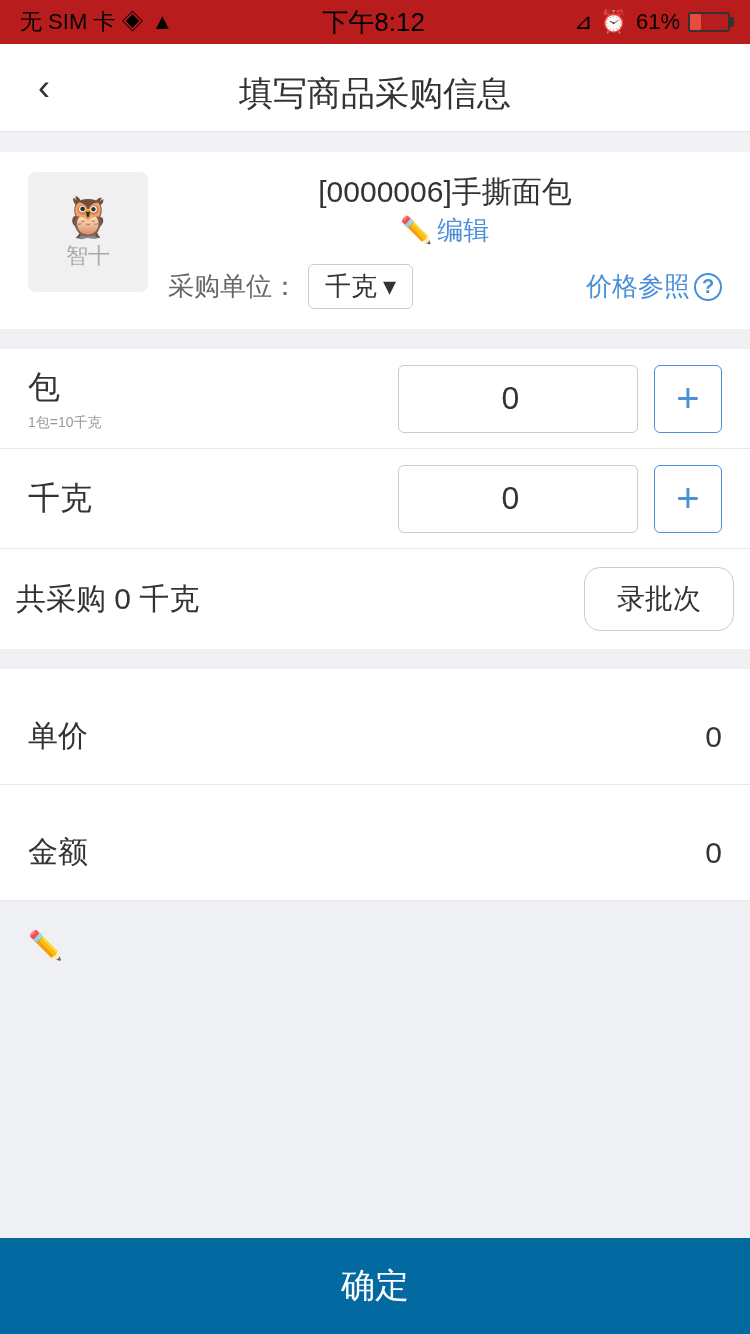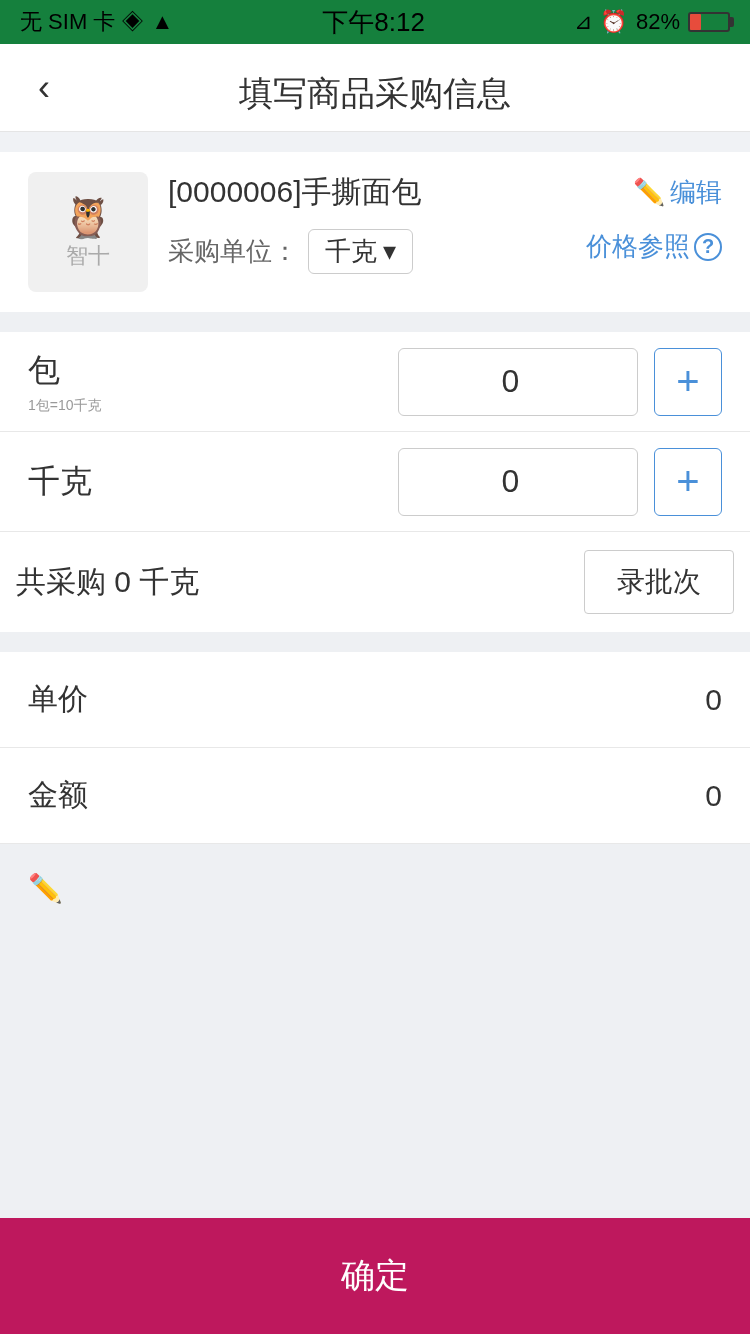--- a/index.html
+++ b/index.html
@@ -10,21 +10,21 @@
       font-family: -apple-system, "PingFang SC", "Helvetica Neue", sans-serif;
       background: #f0f2f5;
       display: flex;
       flex-direction: column;
       font-size: 28px;
     }
 
     
     .status-bar {
       height: 44px;
-      background: #15803d;
+      background: #b91c1c;
       display: flex;
       align-items: center;
       justify-content: space-between;
       padding: 0 20px;
       font-size: 24px;
       color: #000;
       flex-shrink: 0;
     }
     .status-left {
       display: flex;
@@ -126,37 +126,38 @@
     .product-info {
       flex: 1;
       display: flex;
       flex-direction: column;
       gap: 16px;
     }
     .product-name-row {
       display: flex;
       justify-content: space-between;
       align-items: center;
+      flex-direction: column;
     }
     .product-name {
       font-size: 30px;
       color: #333;
       font-weight: 500;
     }
     .edit-btn {
       font-size: 26px;
       color: #4a90d9;
       display: flex;
       align-items: center;
       gap: 4px;
       cursor: pointer;
     }
     .product-unit-row {
       display: flex;
-      align-items: flex-start;
+      align-items: center;
       justify-content: space-between;
     }
     .unit-label {
       font-size: 26px;
       color: #666;
     }
     .unit-select {
       border: 1px solid #ccc;
       border-radius: 6px;
       padding: 4px 16px;
@@ -264,41 +265,42 @@
       height: 100px;
       background: #fff;
       border-bottom: none;
     }
     .total-text {
       font-size: 30px;
       color: #333;
     }
     .record-btn {
       border: 1px solid #ccc;
-      border-radius: 4px;
+      border-radius: 16px;
       padding: 12px 32px;
       font-size: 28px;
       color: #333;
       background: #fff;
       cursor: pointer;
     }
 
     
     .price-section {
       background: #fff;
       flex-shrink: 0;
       margin-top: 0;
     }
     .price-row {
       display: flex;
       align-items: center;
       justify-content: space-between;
       padding: 8px 28px;
       height: 96px;
       border-bottom: 1px solid #e8e8e8;
+      margin-top: 20px;
     }
     .price-label {
       font-size: 30px;
       color: #333;
     }
     .price-value {
       font-size: 30px;
       color: #333;
     }
 
@@ -320,22 +322,22 @@
       color: #aaa;
       font-size: 28px;
     }
     .remark-placeholder {
       font-size: 28px;
       color: #aaa;
     }
 
     
     .confirm-btn {
-      height: 116px;
-      background: #be185d;
+      height: 96px;
+      background: #0369a1;
       display: flex;
       align-items: center;
       justify-content: center;
       font-size: 34px;
       color: #fff;
       font-weight: 500;
       cursor: pointer;
       flex-shrink: 0;
       margin-top: auto;
     }
@@ -345,21 +347,21 @@
 
 <div class="status-bar">
   <div class="status-left">
     <span>无 SIM 卡 ◈</span>
     <span>▲</span>
   </div>
   <div class="status-center">下午8:12</div>
   <div class="status-right">
     <span>⊿</span>
     <span>⏰</span>
-    <span>82%</span>
+    <span>61%</span>
     <div class="battery-icon">
       <div class="battery-fill"></div>
     </div>
   </div>
 </div>
 
 <div class="nav-bar">
   <span class="nav-back">‹</span>
   <span class="nav-title">填写商品采购信息</span>
 </div>

